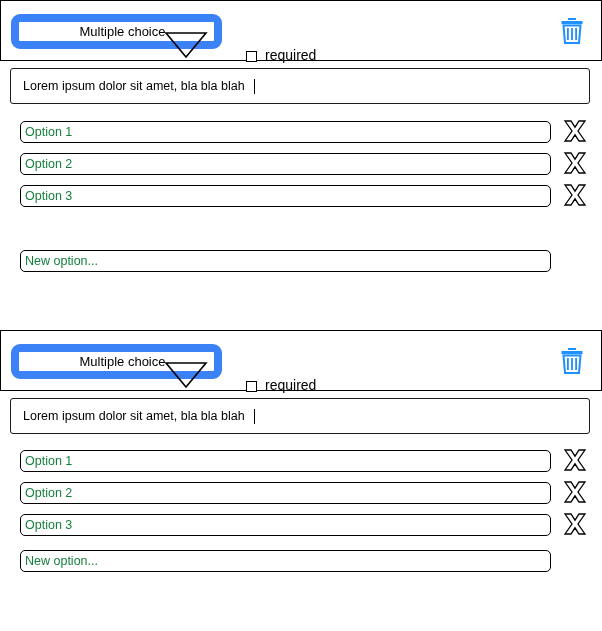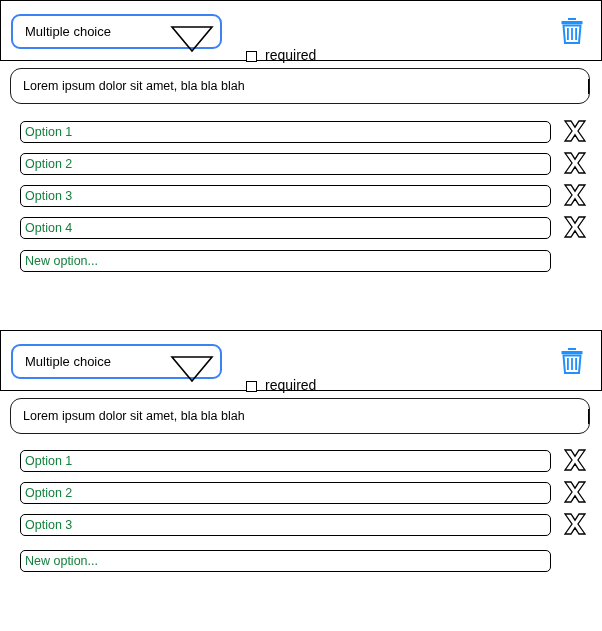--- a/index.html
+++ b/index.html
@@ -36,26 +36,27 @@
   }
 
   
   .type-select {
     position: absolute;
     left: 10px;
     top: 13px;
     width: 211px;
     height: 35px;
     box-sizing: border-box;
-    border: 2px solid #3b82f6;
+    border: 8px solid #3b82f6;
     border-radius: 9px;
     background: #fff;
     display: flex;
     align-items: center;
     overflow: visible;
+    justify-content: center;
   }
   .type-select-label {
     font-size: 13px;
     line-height: 1;
     padding-left: 12px;
     color: #000;
     white-space: nowrap;
   }
   .chevron-wrap {
     position: absolute;
@@ -111,25 +112,24 @@
   .trash-btn svg { display: block; }
 
   
   .question-box {
     position: absolute;
     left: 10px;
     width: 580px;
     height: 36px;
     box-sizing: border-box;
     border: 1px solid #1c1c1c;
-    border-radius: 11px;
-    background: #fff;
-    display: flex;
-    align-items: center;
-    justify-content: space-between;
+    border-radius: 3px;
+    background: #fff;
+    display: flex;
+    align-items: center;
   }
   .question-text {
     font-size: 12.5px;
     line-height: 1;
     padding-left: 12px;
     color: #000;
     white-space: nowrap;
   }
   .caret {
     display: inline-block;
@@ -257,32 +257,20 @@
     </div>
     <button class="remove-btn">
       <span>
         <svg width="26" height="26" viewBox="0 0 26 26">
           <path d="M3 3 L9 3 L13 9.2 L17 3 L23 3 L16 13 L23 23 L17 23 L13 16.8 L9 23 L3 23 L10 13 Z" fill="none" stroke="#000" stroke-width="1.3"></path>
         </svg>
       </span>
     </button>
   </div>
 
-  <div class="option-row" style="top:217px;">
-    <div class="option-input">
-      <span class="option-text">Option 4</span>
-    </div>
-    <button class="remove-btn">
-      <span>
-        <svg width="26" height="26" viewBox="0 0 26 26">
-          <path d="M3 3 L9 3 L13 9.2 L17 3 L23 3 L16 13 L23 23 L17 23 L13 16.8 L9 23 L3 23 L10 13 Z" fill="none" stroke="#000" stroke-width="1.3"></path>
-        </svg>
-      </span>
-    </button>
-  </div>
 
   <div class="option-row new-option-row" style="top:250px;">
     <div class="option-input">
       <span class="option-text">New option...</span>
     </div>
   </div>
 
 </div>
 
 <div class="card" style="top:330px;">

